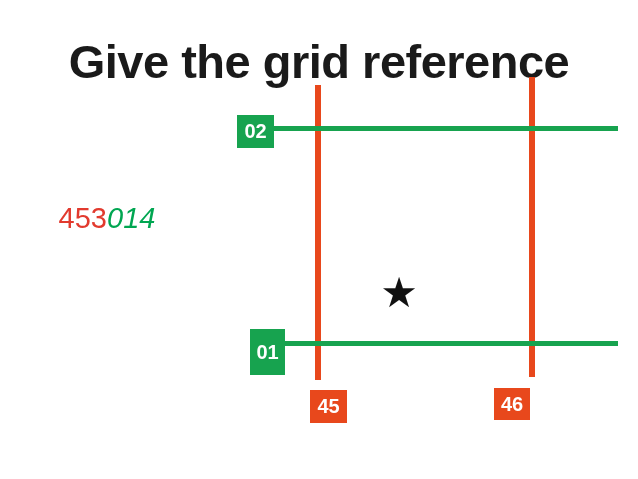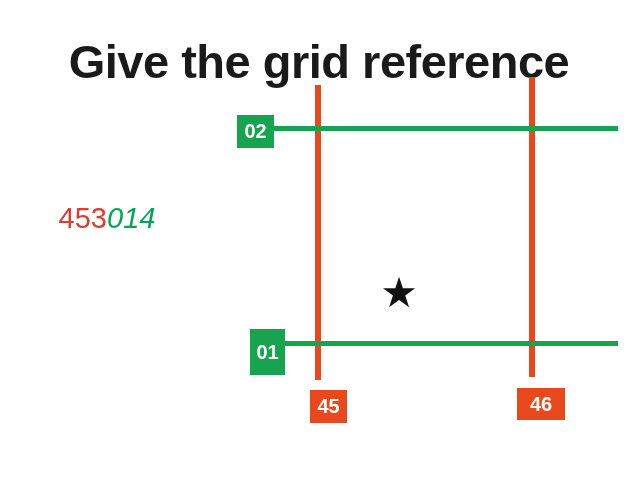--- a/index.html
+++ b/index.html
@@ -45,21 +45,21 @@
     display: flex; align-items: center; justify-content: center;
     color: #ffffff;
     font-weight: bold;
     font-size: 20px;
   }
   .label-green { background: var(--grid-green, #17a34f); }
   .label-red   { background: var(--grid-red, #e8481c); }
   .label-02 { left: 237px; top: 115px; width: 37px; height: 33px; }
   .label-01 { left: 250px; top: 329px; width: 35px; height: 46px; }
   .label-45 { left: 298px; top: 390px; width: 37px; height: 33px; margin-left: 12px; }
-  .label-46 { left: 517px; top: 388px; width: 48px; height: 32px; text-align: right; }
+  .label-46 { left: 494px; top: 388px; width: 36px; height: 32px; text-align: right; }
   
   .star {
     position: absolute;
     left: 377px; top: 271px;
     width: 44px; height: 44px;
     line-height: 44px;
     text-align: center;
     font-size: 42px;
     color: #111111;
   }

